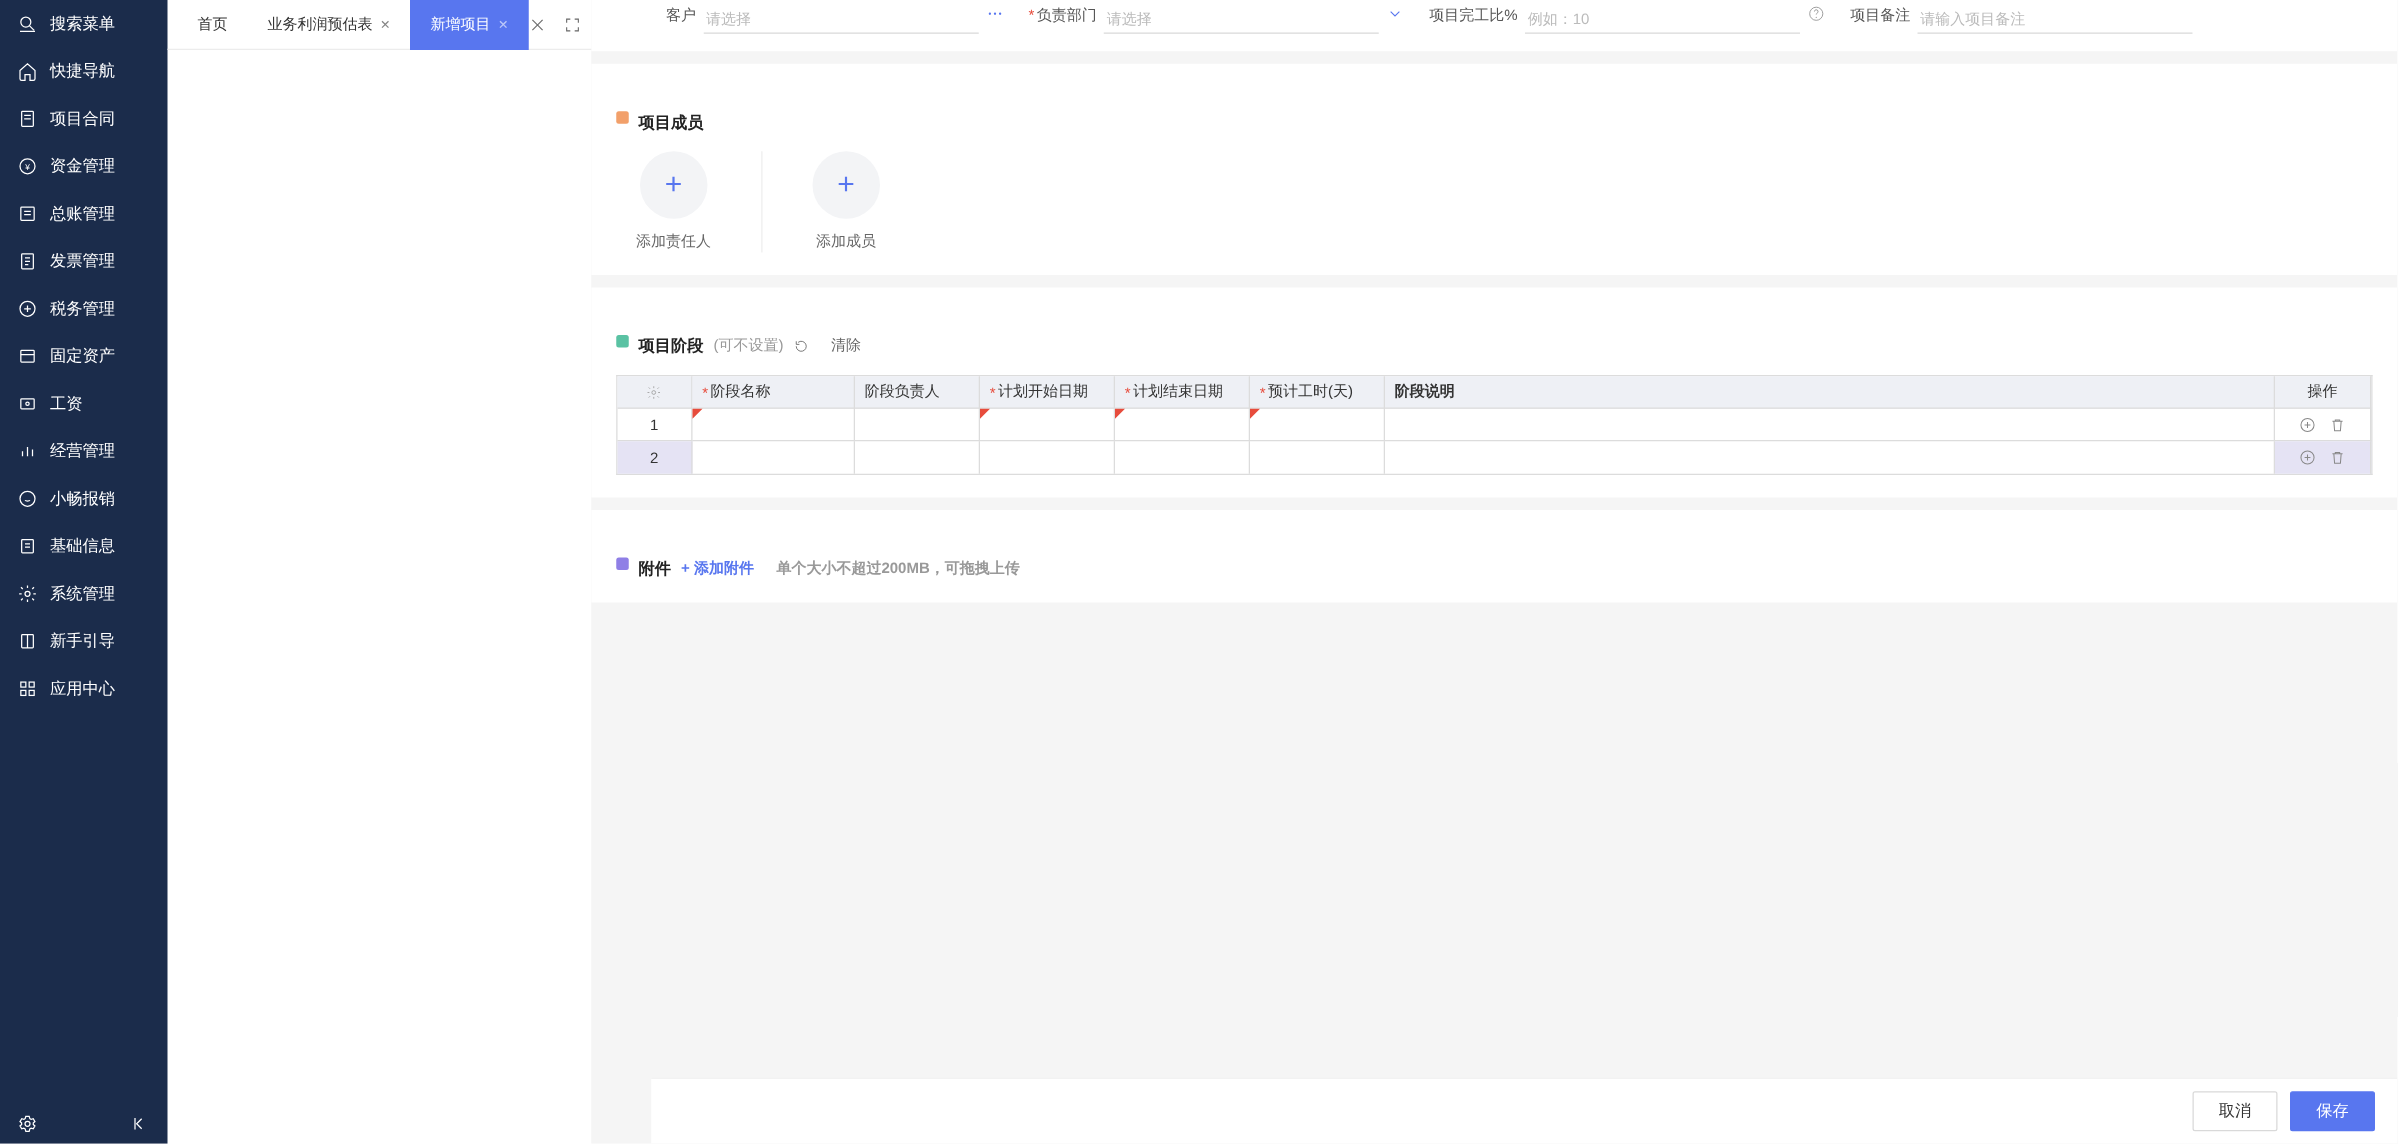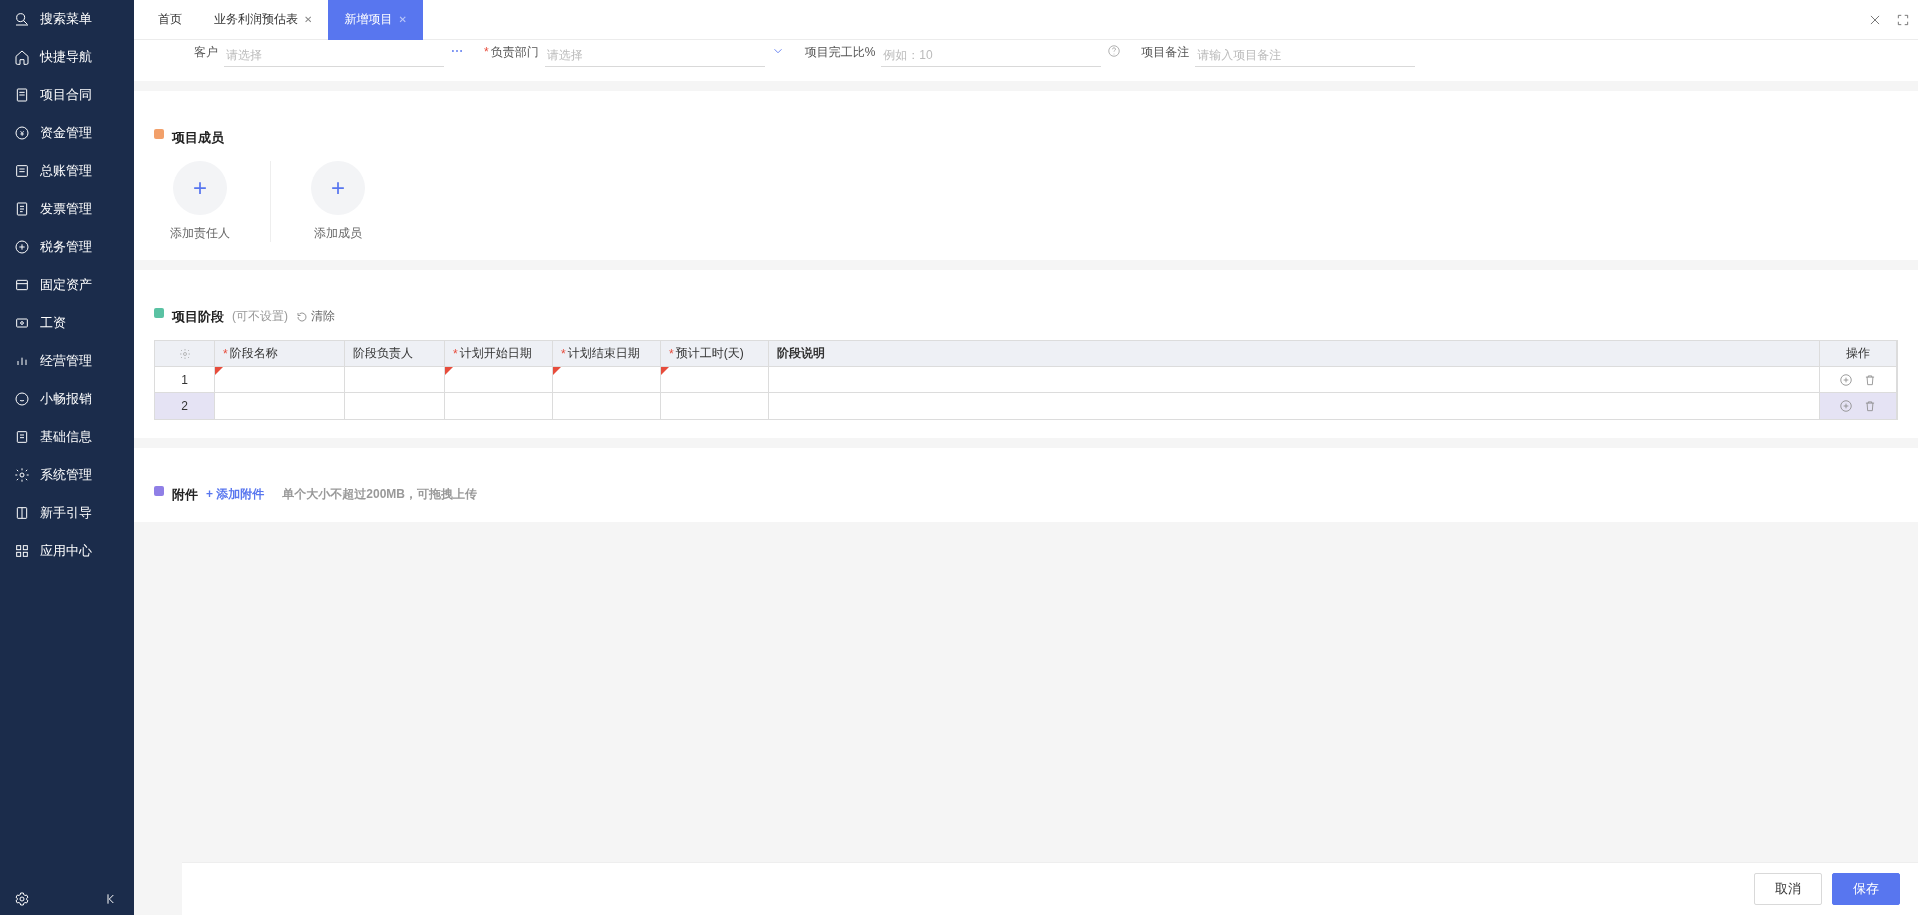--- a/index.html
+++ b/index.html
@@ -8,21 +8,21 @@
 
   
   .sidebar { width: 134px; background: #1b2c4b; color: #fff; display: flex; flex-direction: column; height: 100vh; text-align: center; }
   .sidebar-items { flex: 1; overflow-y: auto; }
   .sidebar-item { display: flex; align-items: center; gap: 10px; padding: 10px 14px; cursor: pointer; font-size: 13px; }
   .sidebar-item svg { width: 16px; height: 16px; fill: none; stroke: #fff; stroke-width: 1.5; }
   .sidebar-footer { display: flex; justify-content: space-between; align-items: center; padding: 8px 14px; }
   .sidebar-footer svg { width: 16px; height: 16px; stroke: #fff; fill: none; stroke-width: 1.5; }
 
   
-  .main { flex: 1; display: flex; flex-direction: column; height: 100vh; min-width: 0; }
+  .main { flex: 1; display: flex; flex-direction: row; height: 100vh; min-width: 0; }
 
   
   .tabs-bar { display: flex; align-items: center; height: 40px; border-bottom: 1px solid #ececec; padding: 0 8px; position: relative; }
   .tab { padding: 0 16px; height: 40px; display: flex; align-items: center; gap: 6px; font-size: 12px; color: #333; cursor: pointer; }
   .tab.active { background: #5876ef; color: #fff; }
   .tab .close { font-size: 10px; opacity: .6; }
   .tabs-right { margin-left: auto; display: flex; gap: 14px; align-items: center; }
   .tabs-right svg { width: 14px; height: 14px; stroke: #666; fill: none; stroke-width: 1.5; cursor: pointer; }
 
   
@@ -42,21 +42,21 @@
   .icon-q { width: 14px; height: 14px; stroke: #999; fill: none; stroke-width: 1.3; }
 
   
   .section-card { background: #fff; margin-top: 10px; padding: 18px 20px; }
   .section-header { display: flex; align-items: flex-start; gap: 8px; font-size: 13px; font-weight: 600; color: #222; margin-bottom: 14px; margin-top: 20px; }
   .section-header .sq { width: 10px; height: 10px; border-radius: 2px; display: inline-block; }
   .sq.orange { background: #f2a06a; }
   .sq.green  { background: #5ac2a3; }
   .sq.purple { background: #8f7fe6; }
   .section-sub { font-weight: 400; color: #999; font-size: 12px; }
-  .section-sub.link { color: #666; cursor: pointer; display: inline-flex; align-items: center; gap: 3px; }
+  .section-sub.link { color: #666; cursor: pointer; display: inline-flex; align-items: center; gap: 18px; }
 
   
   .members { display: flex; gap: 40px; margin-left: 16px; }
   .member-add { display: flex; flex-direction: column; align-items: center; gap: 10px; cursor: pointer; position: relative; }
   .member-add .circle { width: 54px; height: 54px; border-radius: 50%; background: #f3f4f6; display: flex; align-items: center; justify-content: center; font-size: 24px; color: #5876ef; }
   .member-add .cap { font-size: 12px; color: #666; }
   .members .divider { width: 1px; background: #eee; }
 
   
   .phase-wrap { display: flex; }

